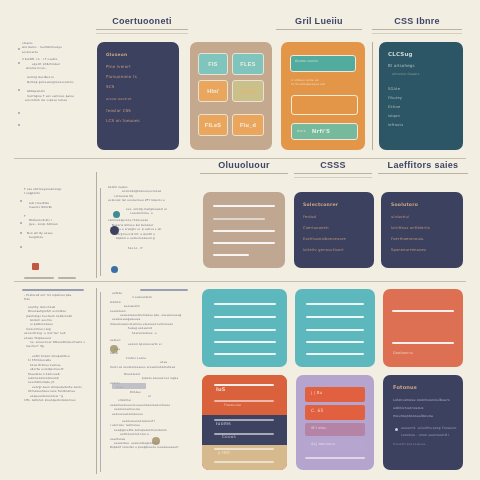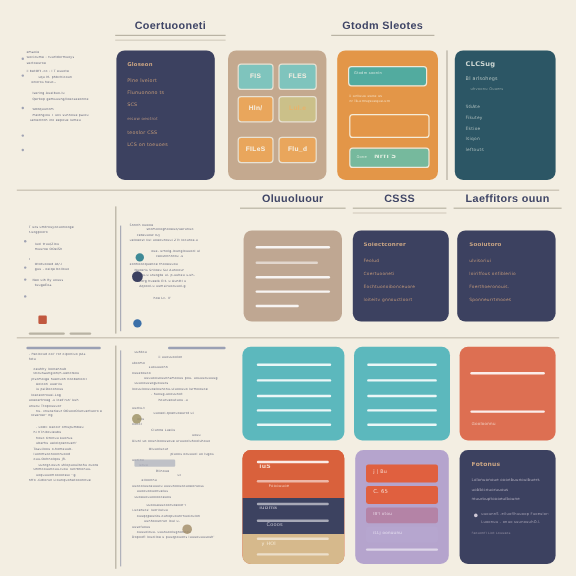--- a/index.html
+++ b/index.html
@@ -145,22 +145,27 @@
 <body>
 
 <div id="poster">
 
   <div class="col-head" style="left:96px; top:16px; width:92px;">
     <span class="htxt">Coertuooneti</span>
     <span class="hrule"></span>
     <span class="hrule2"></span>
   </div>
   <div class="col-head" style="left:276px; top:16px; width:86px;">
-    <span class="htxt">Gtodm Sleotes</span>
-    <span class="hrule"></span>
+    <span class="htxt">Gril Lueiiu</span>
+    <span class="hrule"></span>
+  </div>
+  <div class="col-head" style="left:372px; top:16px; width:90px;">
+    <span class="htxt">CSS Ibnre</span>
+    <span class="hrule"></span>
+    <span class="hrule2"></span>
   </div>
 
   <div style="position:absolute; left:22px; top:42px; width:72px;">
     <span class="ptext xs">emaoie</span>
     <span class="ptext xs">wocioume : ruurtdormuoys</span>
     <span class="ptext xs" style="margin-bottom:3px;">sectoeuroe</span>
     <span class="ptext xs">il betOft .co : l T esuote</span>
     <span class="ptext xs" style="padding-left:10px;">uqu M. phbchiooun</span>
     <span class="ptext xs" style="padding-left:4px; margin-bottom:5px;">wnoros  heuo.-</span>
     <span class="ptext xs" style="padding-left:5px;">lsering  Auelbuo.lu</span>
@@ -242,21 +247,21 @@
   <div class="col-head" style="left:200px; top:160px; width:88px;">
     <span class="htxt">Oluuoluour</span>
     <span class="hrule"></span>
   </div>
   <div class="col-head" style="left:294px; top:160px; width:78px;">
     <span class="htxt">CSSS</span>
     <span class="hrule"></span>
     <span class="hrule2"></span>
   </div>
   <div class="col-head" style="left:378px; top:160px; width:90px;">
-    <span class="htxt">Laeffitors ouun</span>
+    <span class="htxt">Laeffitors saies</span>
     <span class="hrule"></span>
   </div>
 
   <div style="position:absolute; left:24px; top:188px; width:72px;">
     <span class="ptext xs">T uos umtrouyoouonooge</span>
     <span class="ptext xs" style="margin-bottom:5px;">r.uogpooro</span>
     <span class="ptext xs" style="padding-left:5px;">Iuol  truu/ZIou</span>
     <span class="ptext xs" style="padding-left:5px; margin-bottom:4px;">muuroe  OOeiSh</span>
     <span class="ptext xs">T</span>
     <span class="ptext xs" style="padding-left:5px;">Ototuooed  At/.l</span>

